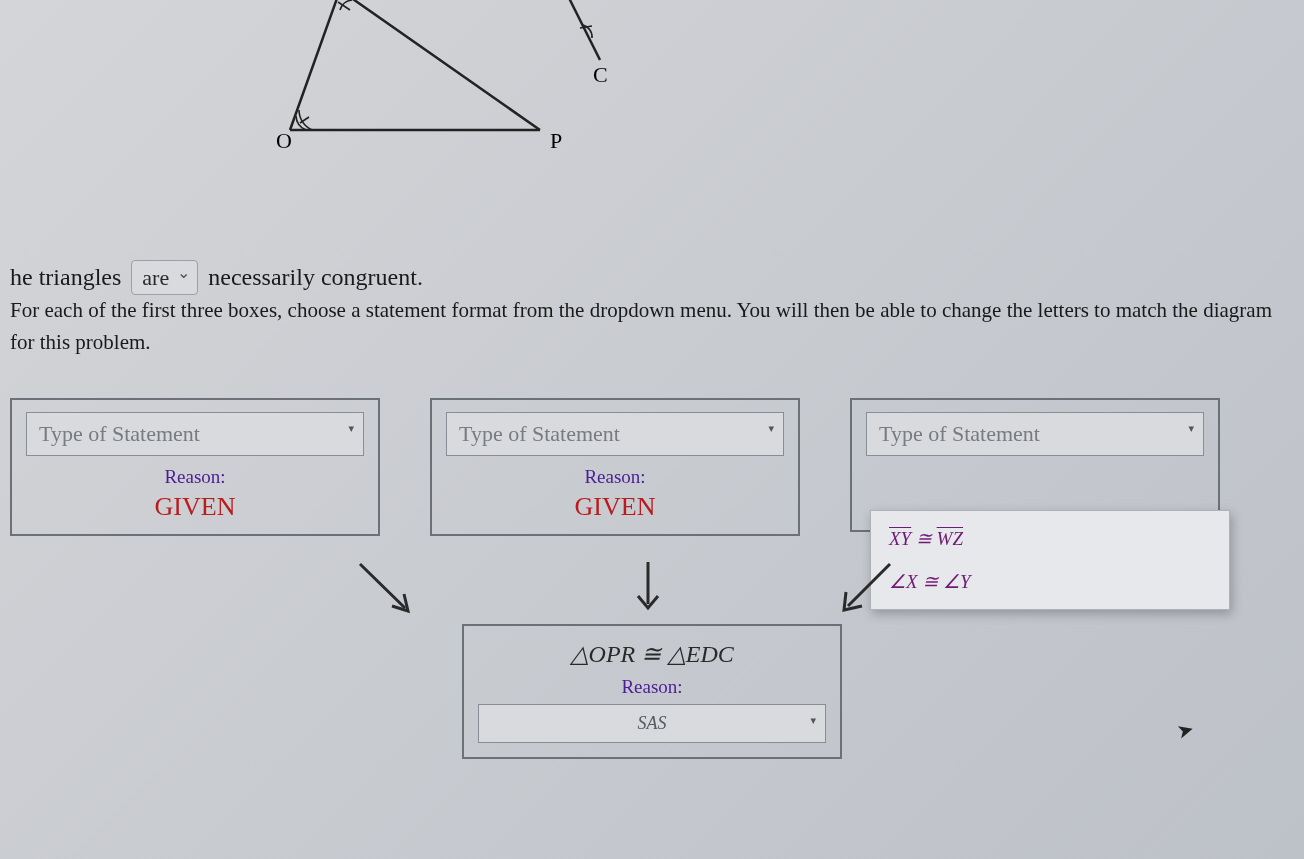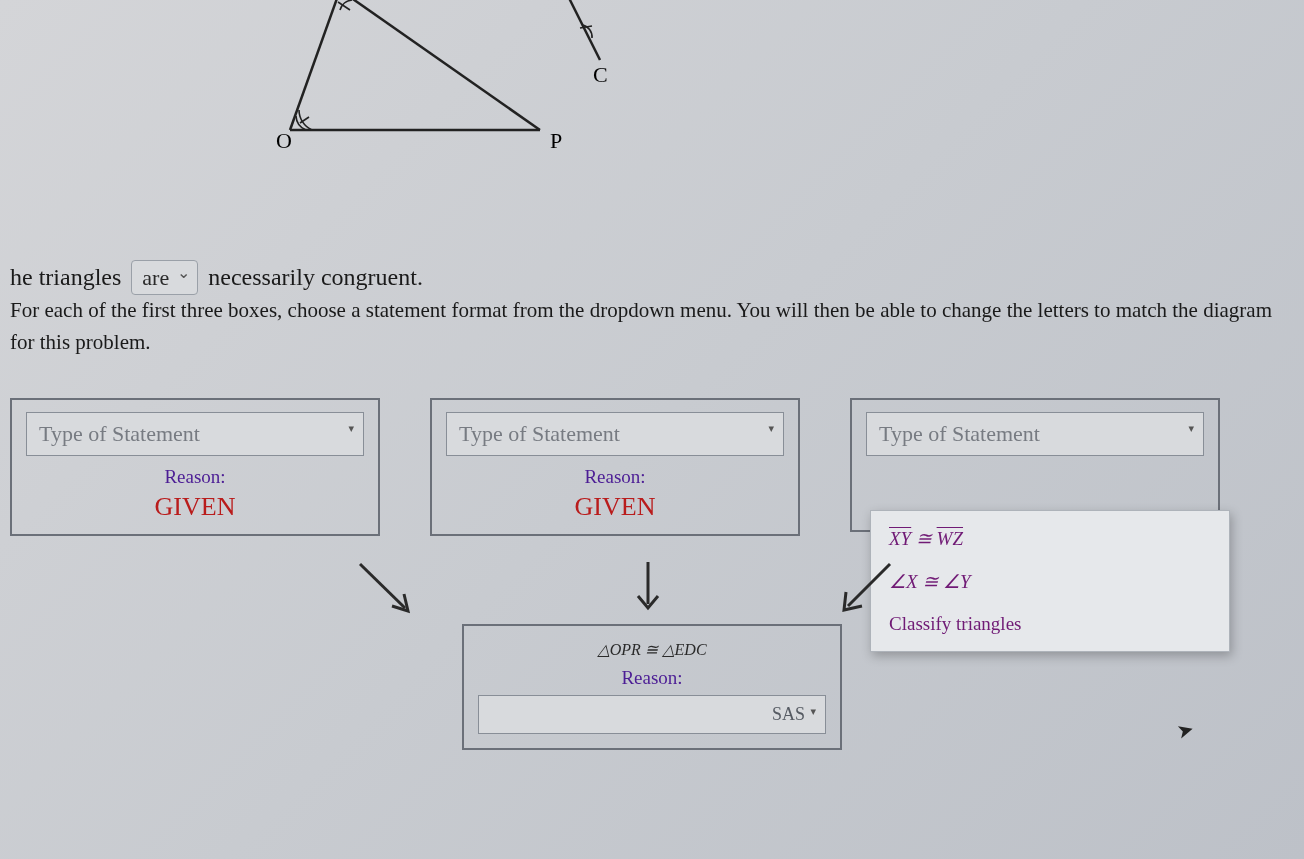--- a/index.html
+++ b/index.html
@@ -119,31 +119,32 @@
       height: 60px;
     }
     .arrow-svg { position: absolute; }
     .conclusion-row { display: flex; justify-content: center; }
     .conclusion-box {
       border: 2px solid #6b7079;
       width: 380px;
       padding: 14px;
       text-align: center;
     }
-    .math-stmt { font-size: 16px; font-style: italic; font-family: 'Times New Roman', serif; margin-bottom: 8px; }
+    .math-stmt { font-size: 24px; font-style: italic; font-family: 'Times New Roman', serif; margin-bottom: 8px; }
     .reason-select {
       width: 100%;
       border: 1px solid #888e97;
       background: #d8dadd;
-      padding: 8px 20px;
+      padding: 8px 12px;
       font-size: 18px;
       font-family: inherit;
       color: #555a62;
       appearance: none;
-      text-align: right;
+      text-align: center;
+      font-style: italic;
     }
     .reason-select-wrap { position: relative; width: 100%; margin-top: 6px; }
     .reason-select-wrap::after {
       content: '▾';
       position: absolute;
       right: 10px;
       top: 10px;
       pointer-events: none;
       color: #555;
       font-size: 11px;
@@ -220,21 +221,20 @@
     </div>
     <div style="height:52px"></div>
   </div>
 </div>
 
 <div class="dropdown-menu">
   <div class="dropdown-item">
     <span class="overline">XY</span><span> ≅ </span><span class="overline">WZ</span>
   </div>
   <div class="dropdown-item">∠X ≅ ∠Y</div>
-  <div class="dropdown-item classify">Classify triangles</div>
 </div>
 
 <div class="arrows-row">
   <svg class="arrow-svg" style="left:340px;top:0" width="80" height="70">
     <line x1="10" y1="8" x2="55" y2="52" stroke="#2a2a2a" stroke-width="3"></line>
     <polyline points="42,50 58,55 54,38" stroke="#2a2a2a" stroke-width="3" fill="none"></polyline>
   </svg>
   <svg class="arrow-svg" style="left:618px;top:0" width="40" height="70">
     <line x1="20" y1="6" x2="20" y2="48" stroke="#2a2a2a" stroke-width="3"></line>
     <polyline points="10,40 20,52 30,40" stroke="#2a2a2a" stroke-width="3" fill="none"></polyline>

